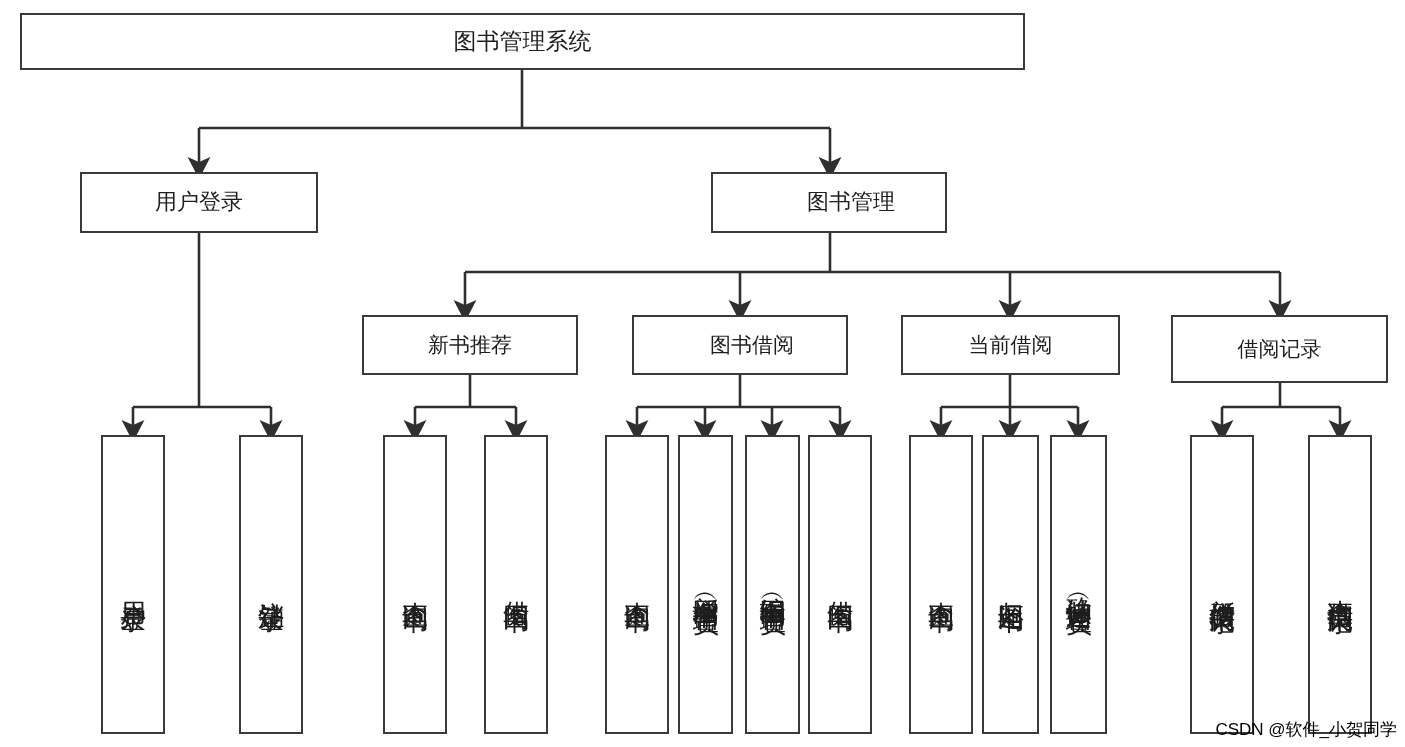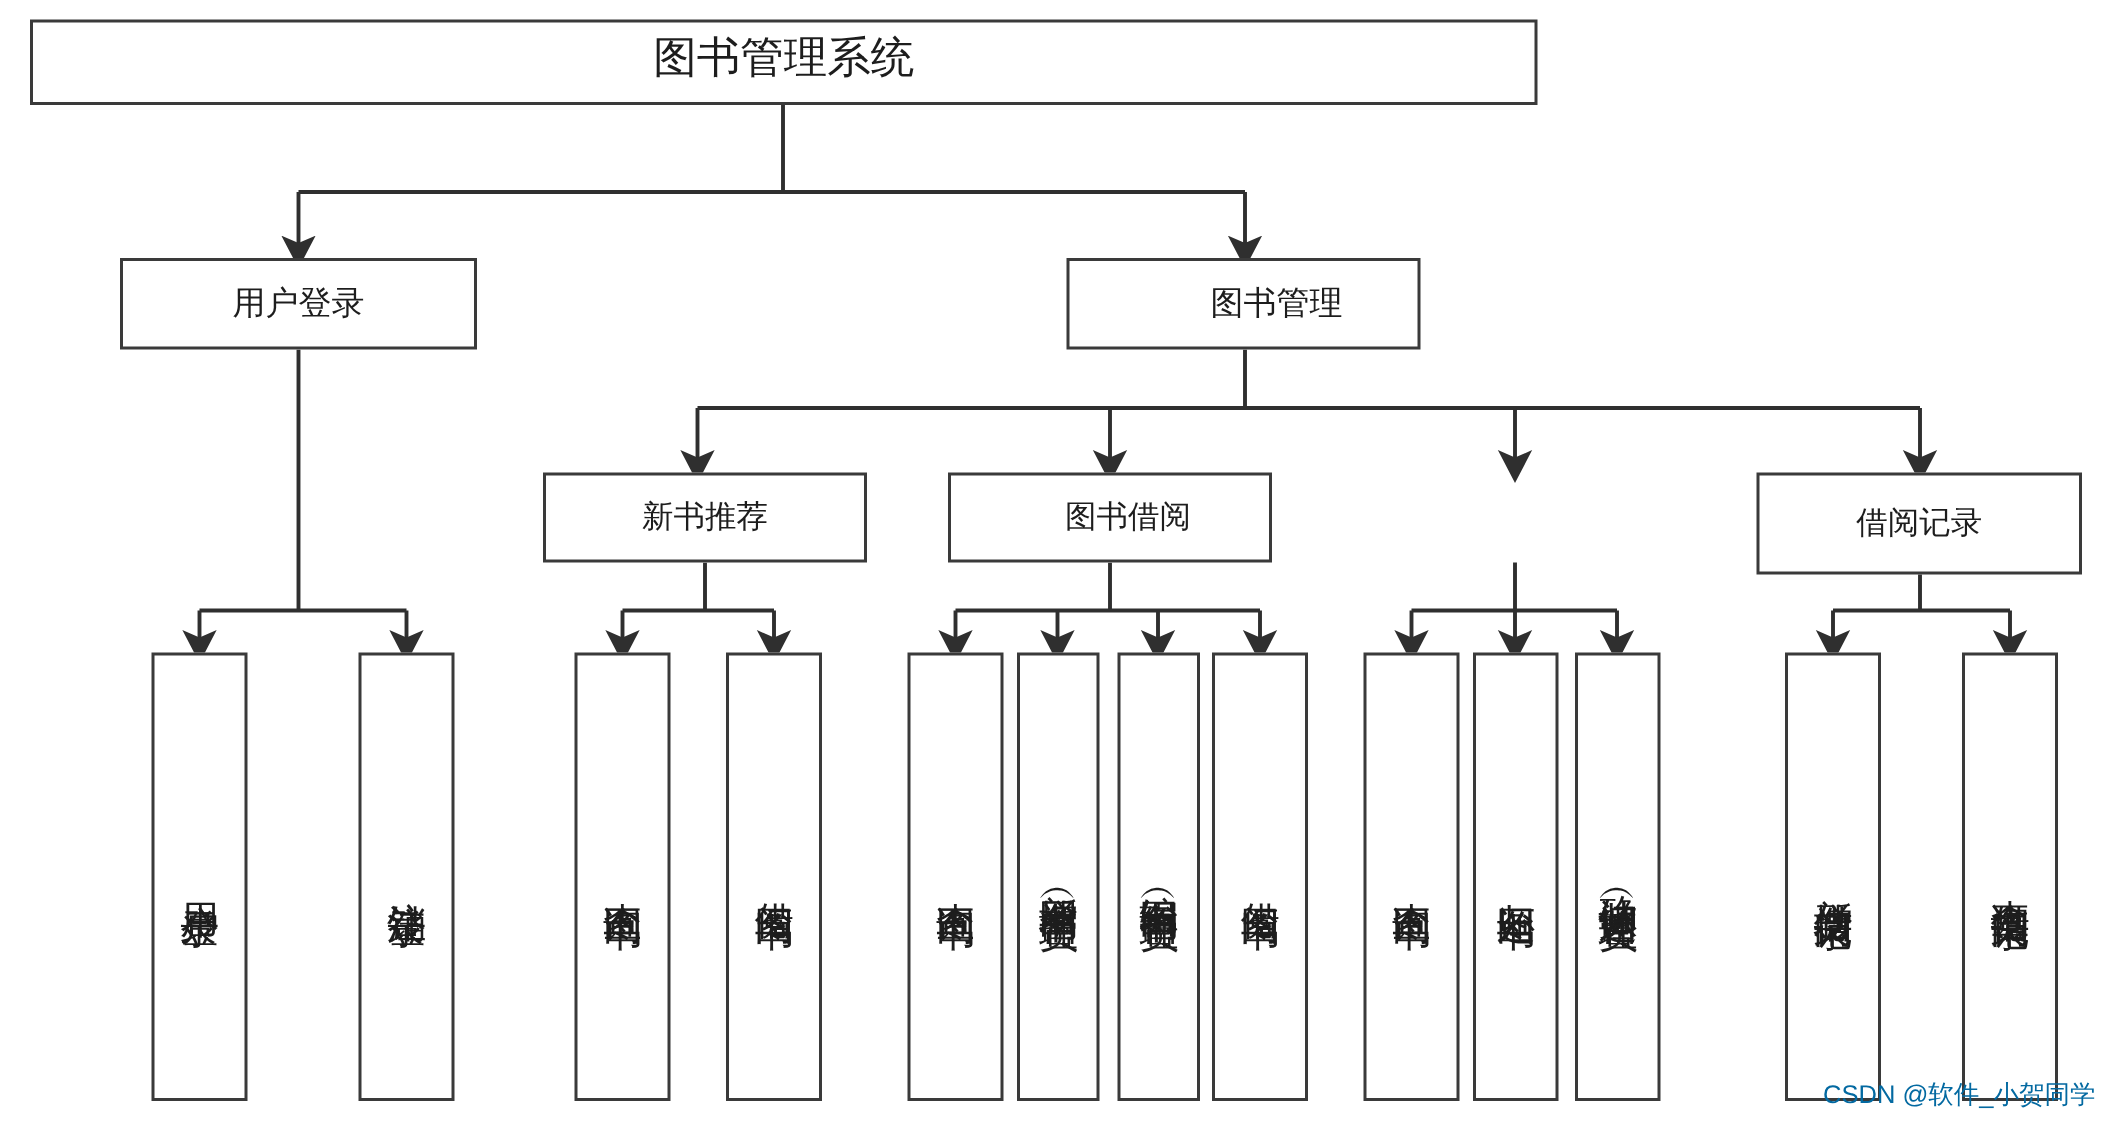--- a/index.html
+++ b/index.html
@@ -23,21 +23,21 @@
     justify-content:center;
     color:#1d1d1d;
     z-index:2;
   }
   .node .lbl{
     display:block;
     text-align:center;
     line-height:1.12;
     white-space:pre;
   }
-  .node-root .lbl{font-size:29px;font-family:Liberation Mono, monospace;}
+  .node-root .lbl{font-size:23px;}
   .node-l2 .lbl{font-size:22px;}
   .node-l3 .lbl{font-size:21px;}
 
   
   .node-leaf{
     align-items:center;
     justify-content:center;
     padding:6px 2px;
   }
   .node-leaf .lbl{
@@ -48,21 +48,21 @@
     letter-spacing:2px;
     white-space:pre;
     max-height:285px;
   }
 
   #watermark{
     position:absolute;
     right:8px;
     bottom:6px;
     font-size:17px;
-    color:#0369a1;
+    color:#000000;
     z-index:5;
     white-space:nowrap;
     font-family:"Liberation Sans","DejaVu Sans",sans-serif;
   }
 </style>
 </head>
 <body>
 
 <div id="canvas">
 
@@ -126,20 +126,23 @@
   <div class="node node-l2" style="left:711px;top:172px;width:236px;height:61px;padding-left:44px;">
     <span class="lbl">图书管理</span>
   </div>
 
   <div class="node node-l3" style="left:362px;top:315px;width:216px;height:60px;">
     <span class="lbl">新书推荐</span>
   </div>
   <div class="node node-l3" style="left:632px;top:315px;width:216px;height:60px;padding-left:24px;">
     <span class="lbl">图书借阅</span>
   </div>
+  <div class="node node-l3" style="left:901px;top:315px;width:219px;height:60px;">
+    <span class="lbl">当前借阅</span>
+  </div>
   <div class="node node-l3" style="left:1171px;top:315px;width:217px;height:68px;">
     <span class="lbl">借阅记录</span>
   </div>
 
   <div class="node node-leaf" style="left:101px;top:435px;width:64px;height:299px;">
     <span class="lbl">用户登录</span>
   </div>
   <div class="node node-leaf" style="left:239px;top:435px;width:64px;height:299px;">
     <span class="lbl">注销登录</span>
   </div>

